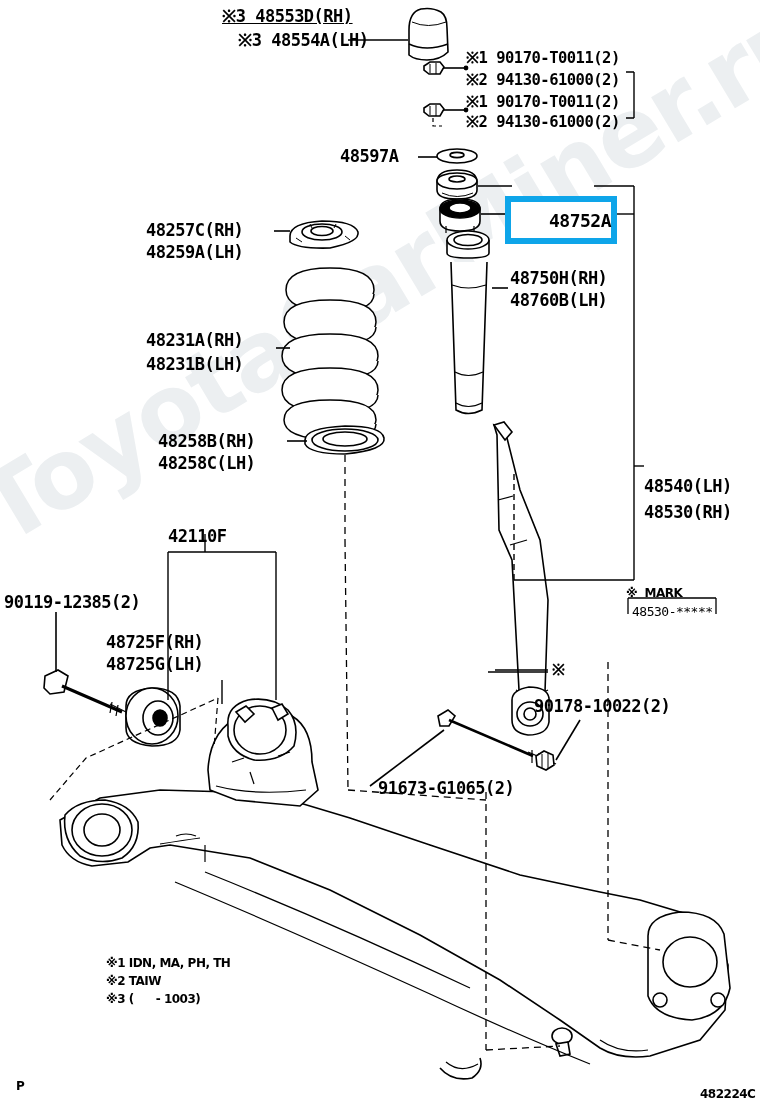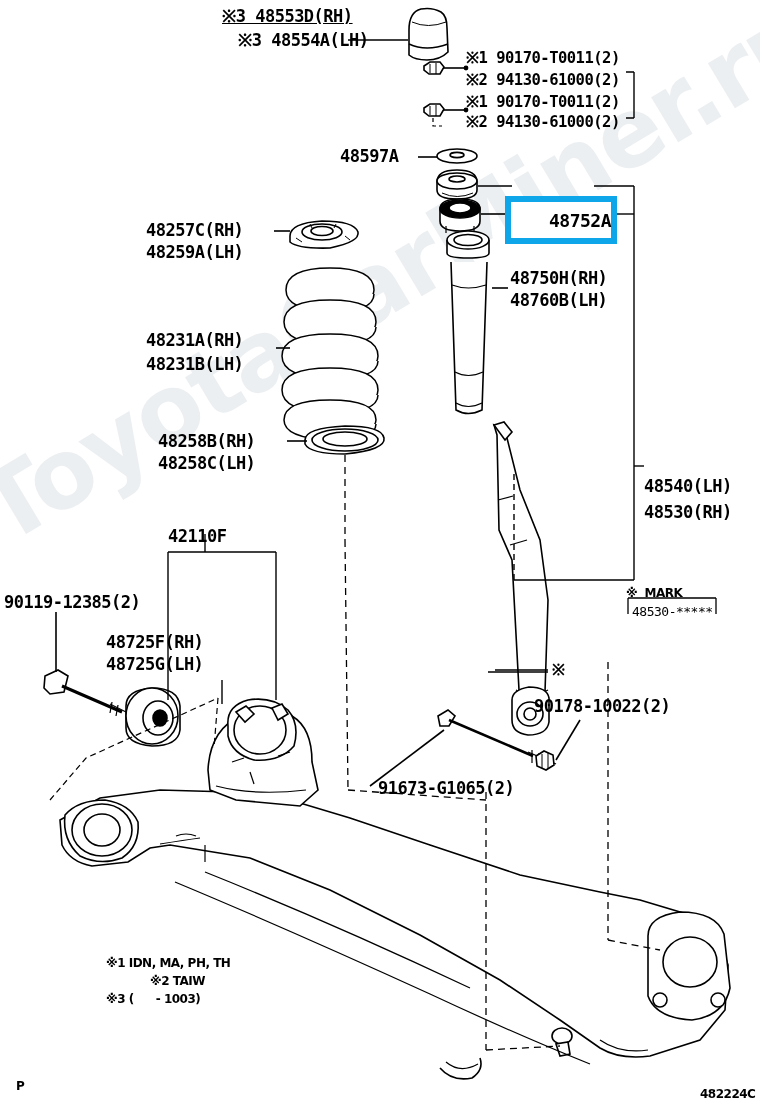--- a/index.html
+++ b/index.html
@@ -244,19 +244,19 @@
   <div class="lbl big" style="left:168px;top:526px;">42110F</div>
   <div class="lbl big" style="left:4px;top:592px;">90119-12385(2)</div>
   <div class="lbl big" style="left:106px;top:632px;">48725F(RH)</div>
   <div class="lbl big" style="left:106px;top:654px;">48725G(LH)</div>
 
   <div class="lbl big" style="left:370px;top:778px;margin-left:8px;">91673-G1065(2)</div>
   <div class="lbl big" style="left:534px;top:696px;">90178-10022(2)</div>
   <div class="lbl mid" style="left:552px;top:660px;">※</div>
 
   <div class="lbl tiny" style="left:106px;top:955px;">※1 IDN, MA, PH, TH</div>
-  <div class="lbl tiny" style="left:106px;top:973px;margin-left:44px;">※2 TAIW</div>
+  <div class="lbl tiny" style="left:106px;top:973px;">※2 TAIW</div>
   <div class="lbl tiny" style="left:106px;top:991px;">※3 (      - 1003)</div>
 
   <div class="lbl tiny" style="left:16px;top:1078px;">P</div>
   <div class="lbl tiny" style="left:700px;top:1086px;">482224C</div>
 
 </div>
 
 </body></html>

